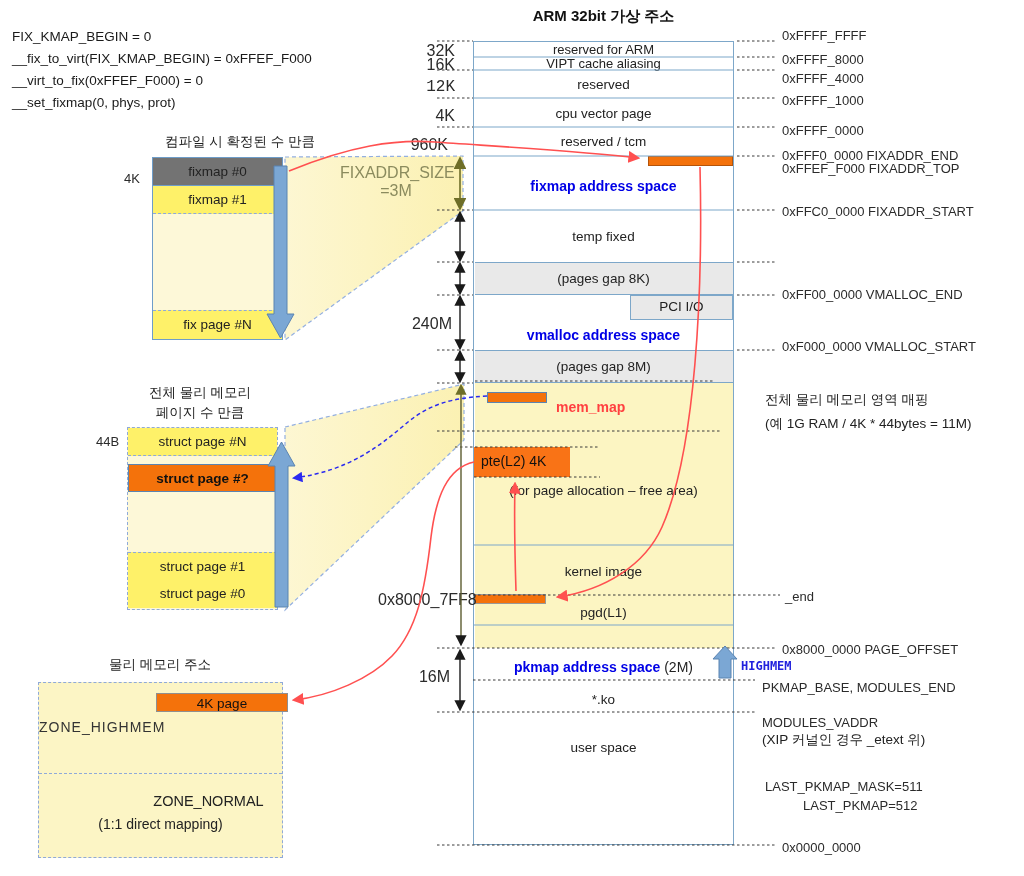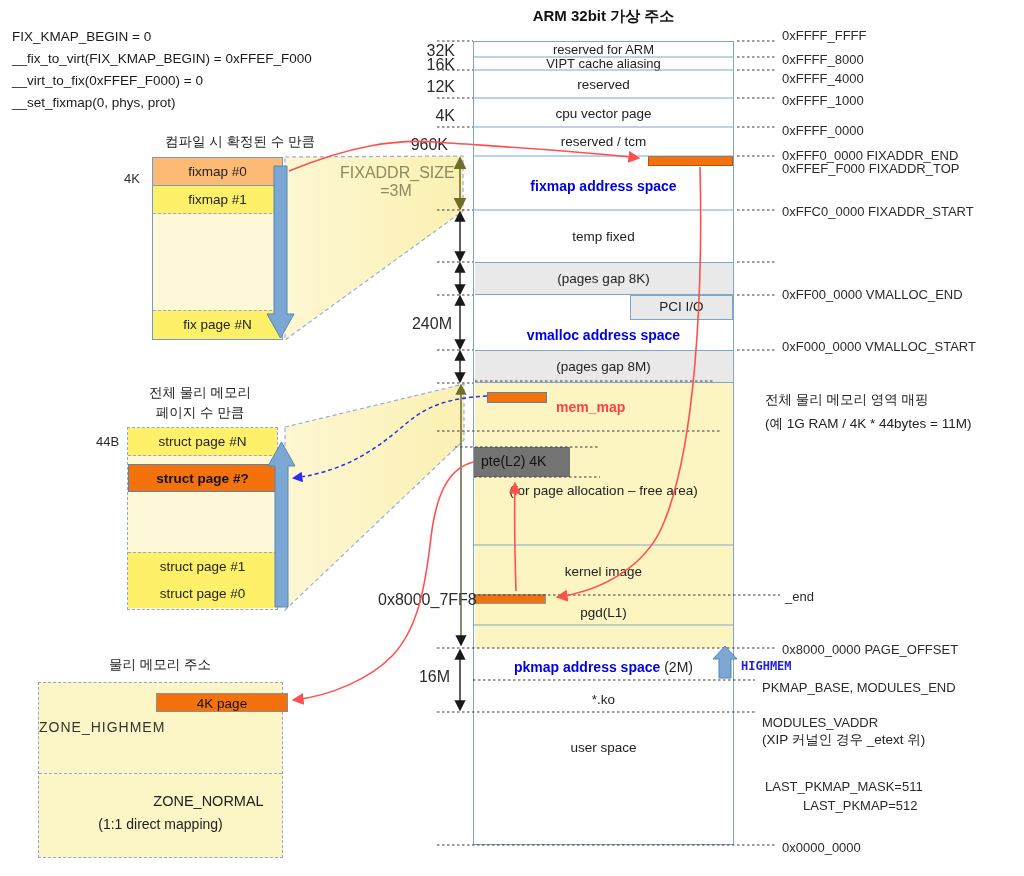--- a/index.html
+++ b/index.html
@@ -39,21 +39,21 @@
 
   <div class="abs z1" style="left:473px;top:41px;width:261px;height:804px;border:1.4px solid #7da7c9;background:#ffffff;box-sizing:border-box;"></div>
 
   <div class="abs z1" style="left:475px;top:262px;width:258px;height:33px;background:#e9e9e9;border-top:1px solid #7da7c9;border-bottom:1px solid #7da7c9;box-sizing:border-box;"></div>
   <div class="abs z1" style="left:630px;top:295px;width:103px;height:25px;background:#e9e9e9;border:1px solid #7da7c9;box-sizing:border-box;"></div>
   <div class="abs z1" style="left:475px;top:350px;width:258px;height:33px;background:#e9e9e9;border-top:1px solid #7da7c9;border-bottom:1px solid #7da7c9;box-sizing:border-box;"></div>
   <div class="abs z1" style="left:475px;top:383px;width:258px;height:265px;background:#fcf5c2;"></div>
 
   <div class="abs z2" style="left:648px;top:156px;width:85px;height:10px;background:#f4720b;border:1px solid #b4540a;box-sizing:border-box;"></div>
   <div class="abs z2" style="left:487px;top:392px;width:60px;height:11px;background:#f4720b;border:1px solid #5b84b1;box-sizing:border-box;"></div>
-  <div class="abs z2" style="left:474px;top:447px;width:96px;height:30px;background:#737373;">
+  <div class="abs z2" style="left:474px;top:447px;width:96px;height:30px;background:#f97316;">
     <span style="position:absolute;left:7px;top:6px;font-size:14px;color:#111;white-space:nowrap;">pte(L2) 4K</span>
   </div>
   <div class="abs z2" style="left:474px;top:594px;width:72px;height:10px;background:#f4720b;border:1px solid #999;box-sizing:border-box;"></div>
 
   <div class="abs z3 rowlbl colcenter" style="top:42px;font-size:13px;">reserved for ARM</div>
   <div class="abs z3 rowlbl colcenter" style="top:56px;font-size:13px;">VIPT cache aliasing</div>
   <div class="abs z3 rowlbl colcenter" style="top:106px;">cpu vector page</div>
   <div class="abs z3 rowlbl colcenter" style="top:77px;">reserved</div>
   <div class="abs z3 rowlbl colcenter" style="top:134px;">reserved / tcm</div>
   <div class="abs z3 rowlbl colcenter" style="top:229px;">temp fixed</div>
@@ -76,21 +76,21 @@
   <div class="abs z3" style="left:473px;top:7px;width:261px;text-align:center;font-size:15px;font-weight:bold;color:#111;white-space:nowrap;">ARM 32bit 가상 주소</div>
   <div class="abs z3 code" style="left:12px;top:26px;">
     <div>FIX_KMAP_BEGIN = 0</div>
     <div>__fix_to_virt(FIX_KMAP_BEGIN) = 0xFFEF_F000</div>
     <div>__virt_to_fix(0xFFEF_F000) = 0</div>
     <div>__set_fixmap(0, phys, prot)</div>
   </div>
 
   <div class="abs z3 sizelbl" style="left:415px;top:42px;width:40px;">32K</div>
   <div class="abs z3 sizelbl" style="left:415px;top:56px;width:40px;">16K</div>
-  <div class="abs z3 sizelbl" style="left:415px;top:78px;width:40px;">12K</div>
+  <div class="abs z3 sizelbl" style="left:415px;top:78px;width:40px;font-family:Liberation Mono, monospace;">12K</div>
   <div class="abs z3 sizelbl" style="left:415px;top:107px;width:40px;">4K</div>
   <div class="abs z3 sizelbl" style="left:408px;top:136px;width:40px;">960K</div>
   <div class="abs z3 sizelbl olive" style="left:340px;top:164px;width:112px;text-align:right;">
     <div>FIXADDR_SIZE</div>
     <div style="text-align:center;">=3M</div>
   </div>
   <div class="abs z3 sizelbl" style="left:402px;top:315px;width:50px;">240M</div>
   <div class="abs z3 sizelbl" style="left:415px;top:668px;width:35px;">16M</div>
   <div class="abs z3 sizelbl" style="left:378px;top:591px;width:92px;">0x8000_7FF8</div>
 
@@ -113,21 +113,21 @@
   <div class="abs z3 lbl" style="left:762px;top:680px;">PKMAP_BASE, MODULES_END</div>
   <div class="abs z3 lbl" style="left:762px;top:709px;margin-top:6px;">MODULES_VADDR</div>
   <div class="abs z3 kr" style="left:762px;top:731px;">(XIP 커널인 경우 _etext 위)</div>
   <div class="abs z3 lbl" style="left:765px;top:779px;">LAST_PKMAP_MASK=511</div>
   <div class="abs z3 lbl" style="left:803px;top:798px;">LAST_PKMAP=512</div>
   <div class="abs z3 lbl" style="left:782px;top:840px;">0x0000_0000</div>
 
   <div class="abs z3 kr" style="left:120px;top:133px;width:240px;text-align:center;">컴파일 시 확정된 수 만큼</div>
   <div class="abs z3 lbl" style="left:124px;top:171px;">4K</div>
   <div class="abs z1" style="left:152px;top:157px;width:131px;height:183px;background:#fdf8d8;border:1.4px solid #6e9dc9;box-sizing:border-box;">
-    <div class="box-row" style="top:0;height:27px;line-height:27px;background:#fdba74;border-bottom:1px solid #6e9dc9;">fixmap #0</div>
+    <div class="box-row" style="top:0;height:27px;line-height:27px;background:#737373;border-bottom:1px solid #6e9dc9;">fixmap #0</div>
     <div class="box-row" style="top:28px;height:27px;line-height:27px;background:#fef169;border-bottom:1px dashed #8fa9d9;">fixmap #1</div>
     <div class="box-row" style="top:152px;height:28px;line-height:28px;background:#fef169;border-top:1px dashed #8fa9d9;">fix page #N</div>
   </div>
 
   <div class="abs z3 kr" style="left:110px;top:383px;width:180px;text-align:center;line-height:20px;">
     <div>전체 물리 메모리</div>
     <div>페이지 수 만큼</div>
   </div>
   <div class="abs z3 lbl" style="left:96px;top:434px;">44B</div>
   <div class="abs z1" style="left:127px;top:427px;width:151px;height:183px;background:#fdf8d8;border:1px dashed #8fa9d9;box-sizing:border-box;">

